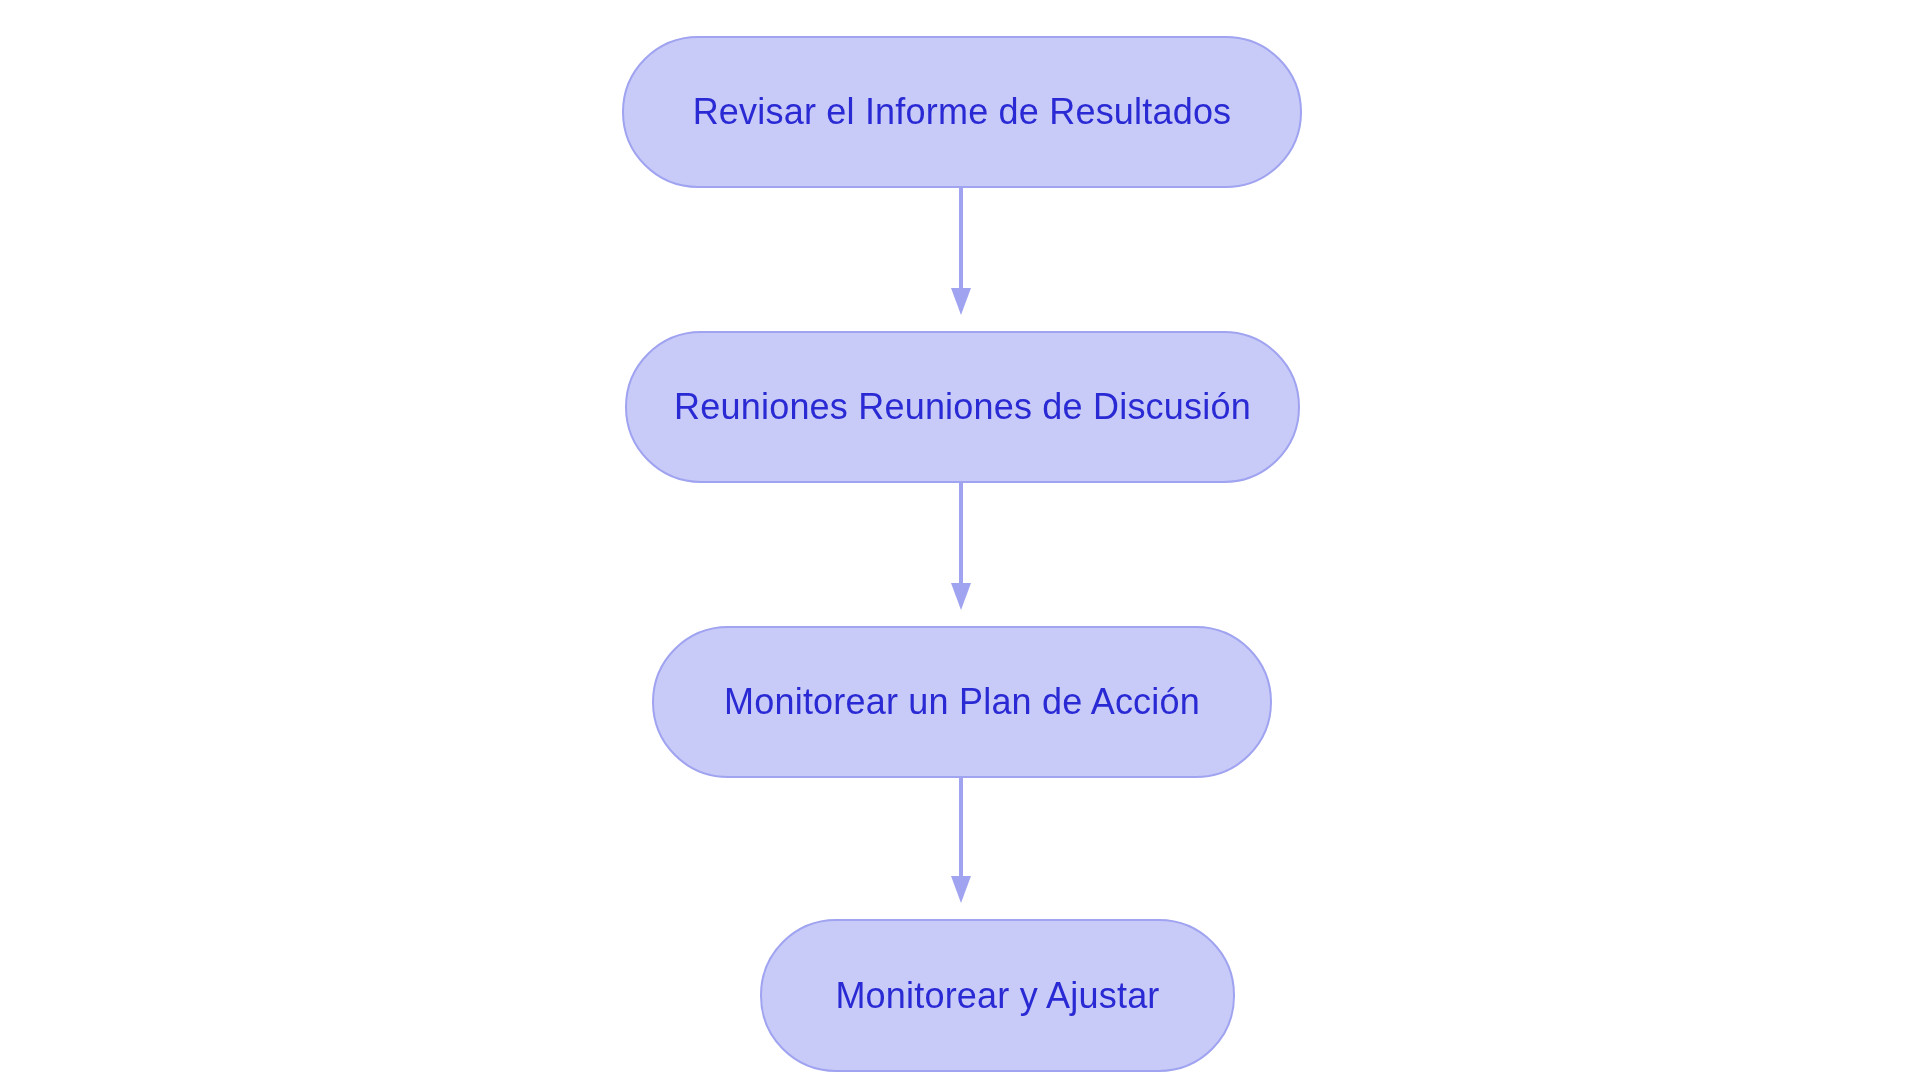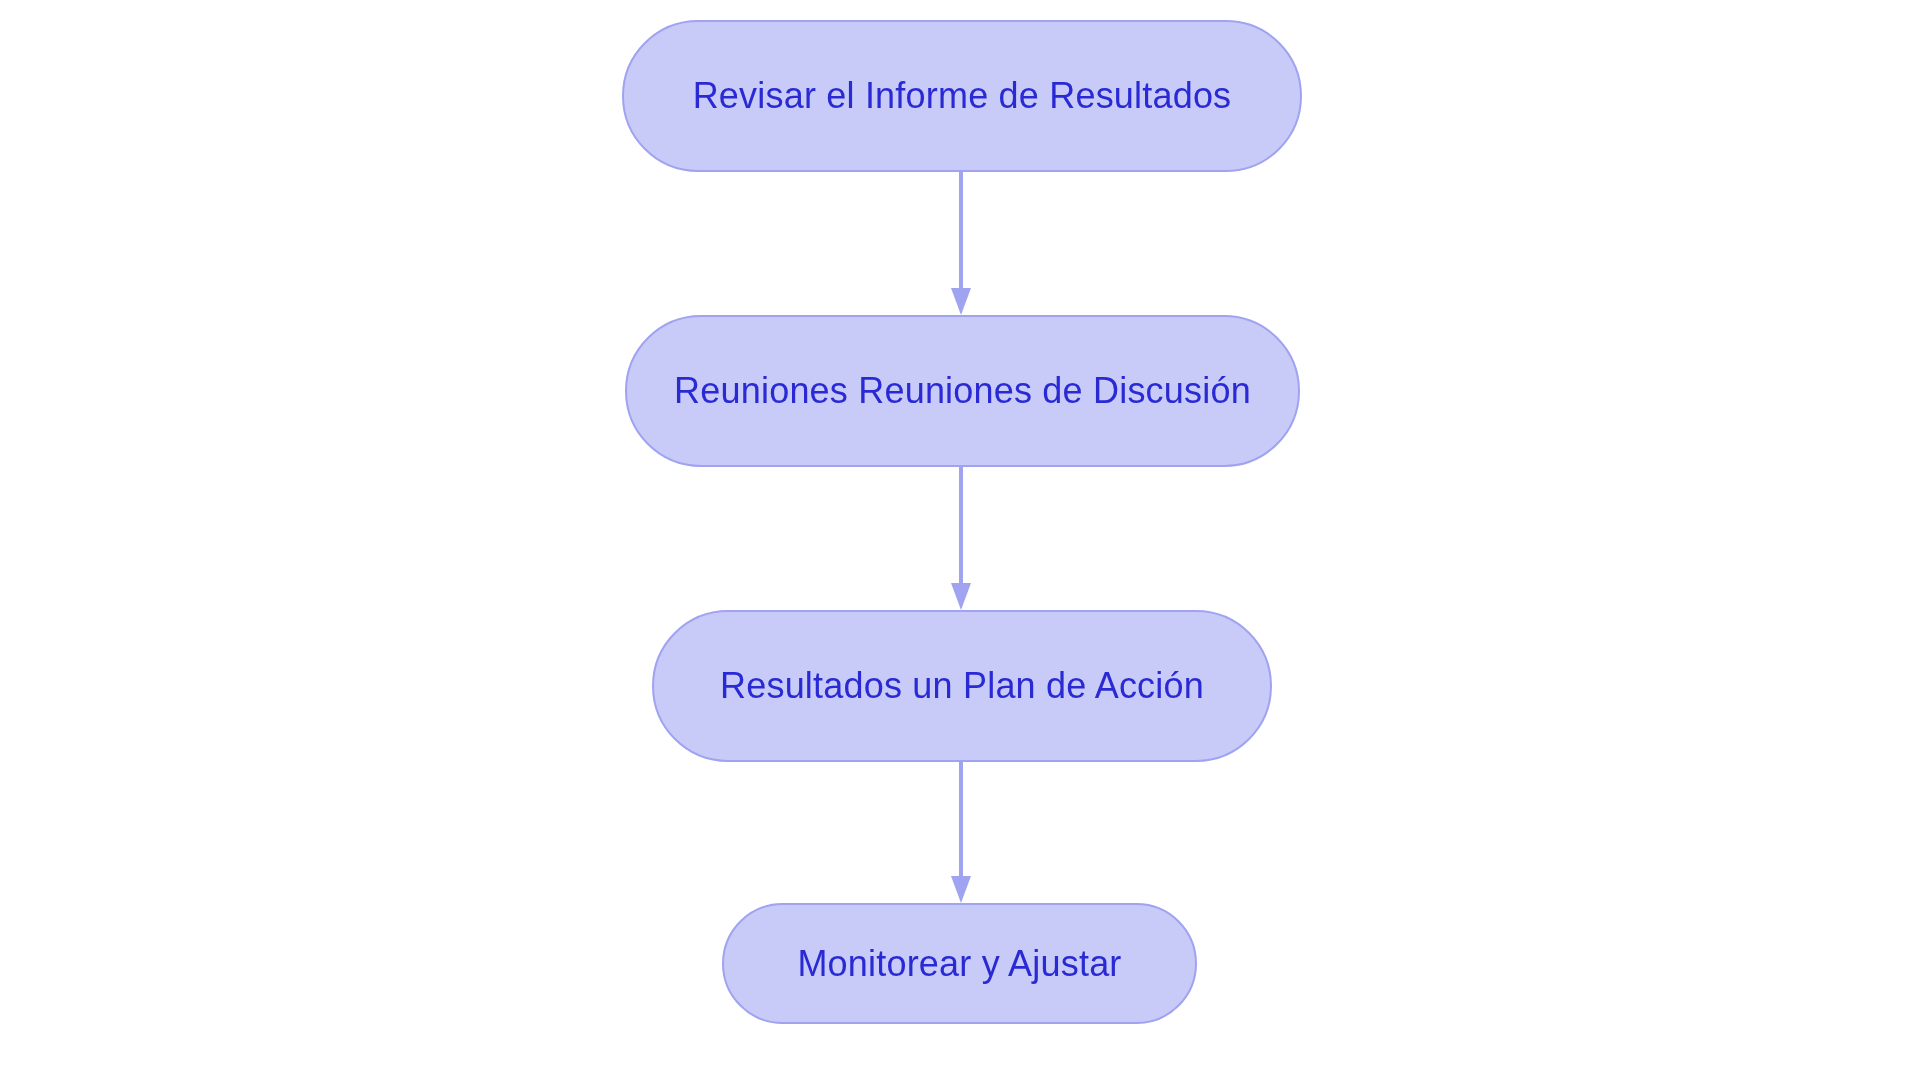--- a/index.html
+++ b/index.html
@@ -28,35 +28,36 @@
   .node {
     position: absolute;
     box-sizing: border-box;
     background: #c8caf8;
     border: 2px solid #9fa3f0;
     border-radius: 76px;
     display: flex;
     align-items: center;
     justify-content: center;
     z-index: 2;
+    margin-top: 16px;
   }
   .node-label {
     font-family: "Liberation Sans", sans-serif;
     font-size: 36px;
     font-weight: 400;
     color: #2a2ad4;
     letter-spacing: 0.2px;
     white-space: nowrap;
     line-height: 1.1;
     text-align: center;
   }
   #node-1 { left: 622px; top: 20px;  width: 680px; height: 152px; }
   #node-2 { left: 625px; top: 315px; width: 675px; height: 152px; }
   #node-3 { left: 652px; top: 610px; width: 620px; height: 152px; }
-  #node-4 { left: 722px; top: 903px; width: 475px; height: 121px; }
+  #node-4 { left: 760px; top: 903px; width: 475px; height: 153px; }
 </style>
 </head>
 <body>
 
 <div id="canvas">
 
   <svg id="flow-svg" viewBox="0 0 1920 1083" xmlns="http://www.w3.org/2000/svg">
 
     <g>
       <line x1="961" y1="172" x2="961" y2="288" stroke="#9fa3f0" stroke-width="4"></line>
@@ -76,20 +77,20 @@
 
   <div class="node" id="node-1">
     <span class="node-label">Revisar el Informe de Resultados</span>
   </div>
 
   <div class="node" id="node-2">
     <span class="node-label">Reuniones Reuniones de Discusión</span>
   </div>
 
   <div class="node" id="node-3">
-    <span class="node-label">Resultados un Plan de Acción</span>
+    <span class="node-label">Monitorear un Plan de Acción</span>
   </div>
 
   <div class="node" id="node-4">
     <span class="node-label">Monitorear y Ajustar</span>
   </div>
 
 </div>
 
 </body></html>

